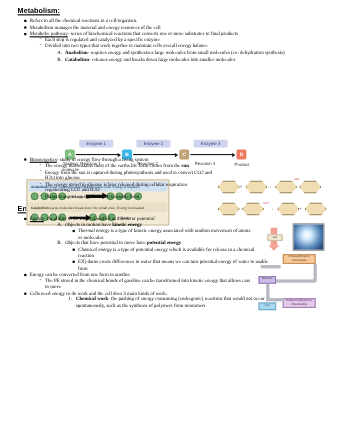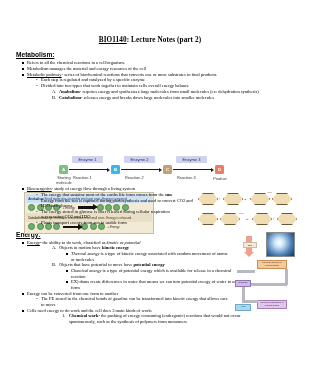--- a/index.html
+++ b/index.html
@@ -109,23 +109,20 @@
     border-left:5.2px solid transparent;border-right:5.2px solid transparent;border-top:5px solid #f0a090;}
   .sun-label{position:absolute;left:243px;top:206px;width:12px;height:4px;background:#f3ead6;
     border:.3px solid #c9bda2;font-size:2.2px;display:flex;align-items:center;justify-content:center;
     font-family:"Liberation Sans",sans-serif;}
 </style>
 </head>
 <body>
 
 <div class="page">
 
-  <div class="doc-title">
-    <span class="u">BIO1140</span><span>: Lecture Notes (part 2)</span>
-  </div>
 
   <div class="h2">Metabolism:</div>
 
   <ul>
     <li class="lvl1">Refers to all the chemical reactions in a cell/organism.</li>
     <li class="lvl1">Metabolism manages the material and energy resources of the cell</li>
     <li class="lvl1"><span class="ul">Metabolic pathway</span><span>- series of biochemical reactions that converts one or more substrates to final products</span></li>
     <li class="lvl2">Each step is regulated and catalyzed by a specific enzyme</li>
     <li class="lvl2">Divided into two types that work together to maintain cells overall energy balance</li>
     <li class="lvl3" data-marker="A."><span class="b">Anabolism</span><span>- requires energy and synthesizes large molecules from small molecules (ex: dehydration synthesis)</span></li>

